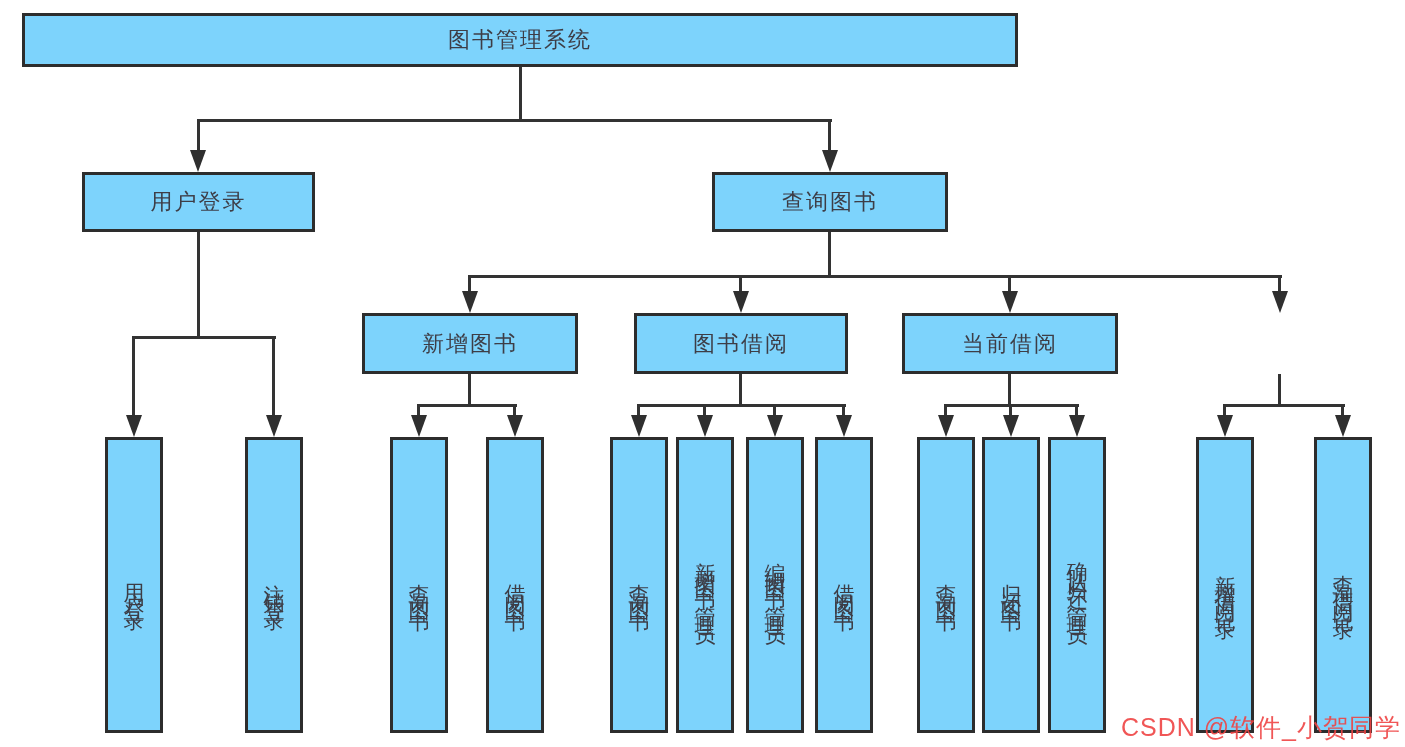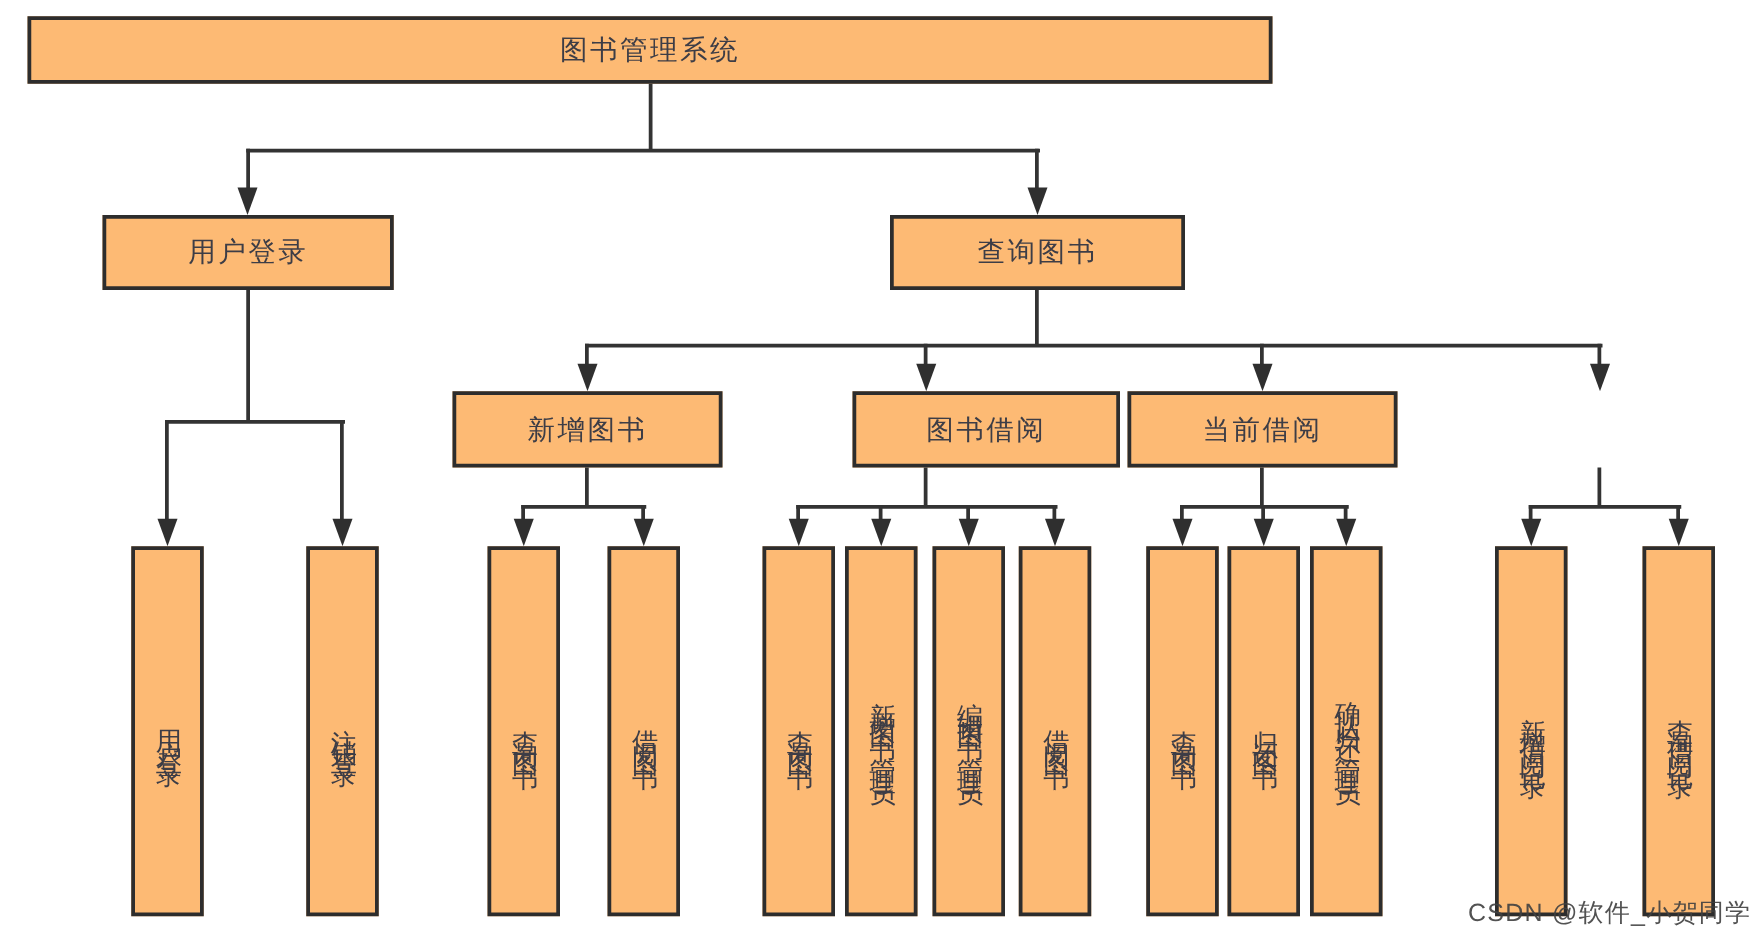--- a/index.html
+++ b/index.html
@@ -1,36 +1,36 @@
 <!DOCTYPE html>
 <html><head>
 <meta charset="utf-8">
 <style>
   html,body{margin:0;padding:0;background:#ffffff;}
   .canvas{
     position:relative;width:1405px;height:747px;background:#ffffff;overflow:hidden;
     font-family:"Liberation Sans","DejaVu Sans",sans-serif;color:#3a3a3a;
   }
   .box{
-    position:absolute;box-sizing:border-box;background:#fdba74;
+    position:absolute;box-sizing:border-box;background:#7dd3fc;
     border:3px solid #2d2d2d;display:flex;align-items:center;justify-content:center;
   }
   .hlabel{font-size:22px;letter-spacing:2px;color:#3d3d46;white-space:nowrap;}
   .vtext{
     writing-mode:vertical-rl;text-orientation:mixed;
     font-size:21px;letter-spacing:9px;color:#3d3d46;white-space:nowrap;
   }
   .line{position:absolute;background:#333333;}
   .ahead{
     position:absolute;width:0;height:0;
     border-left:8px solid transparent;border-right:8px solid transparent;
     border-top:22px solid #2f2f2f;
   }
   .watermark{
-    position:absolute;right:4px;bottom:3px;font-size:20px;color:#404040;
+    position:absolute;right:4px;bottom:3px;font-size:25px;color:#ef4444;
     letter-spacing:1px;z-index:5;opacity:.9;white-space:nowrap;
   }
 </style>
 </head>
 <body>
 
 <div class="canvas">
 
   <div class="box" style="left:22px;top:13px;width:996px;height:54px;">
     <span class="hlabel">图书管理系统</span>
@@ -39,21 +39,21 @@
   <div class="box" style="left:82px;top:172px;width:233px;height:60px;">
     <span class="hlabel">用户登录</span>
   </div>
   <div class="box" style="left:712px;top:172px;width:236px;height:60px;">
     <span class="hlabel">查询图书</span>
   </div>
 
   <div class="box" style="left:362px;top:313px;width:216px;height:61px;">
     <span class="hlabel">新增图书</span>
   </div>
-  <div class="box" style="left:634px;top:313px;width:214px;height:61px;margin-left:48px;">
+  <div class="box" style="left:634px;top:313px;width:214px;height:61px;">
     <span class="hlabel">图书借阅</span>
   </div>
   <div class="box" style="left:902px;top:313px;width:216px;height:61px;">
     <span class="hlabel">当前借阅</span>
   </div>
 
   <div class="box" style="left:105px;top:437px;width:58px;height:296px;">
     <span class="vtext">用户登录</span>
   </div>
   <div class="box" style="left:245px;top:437px;width:58px;height:296px;">

